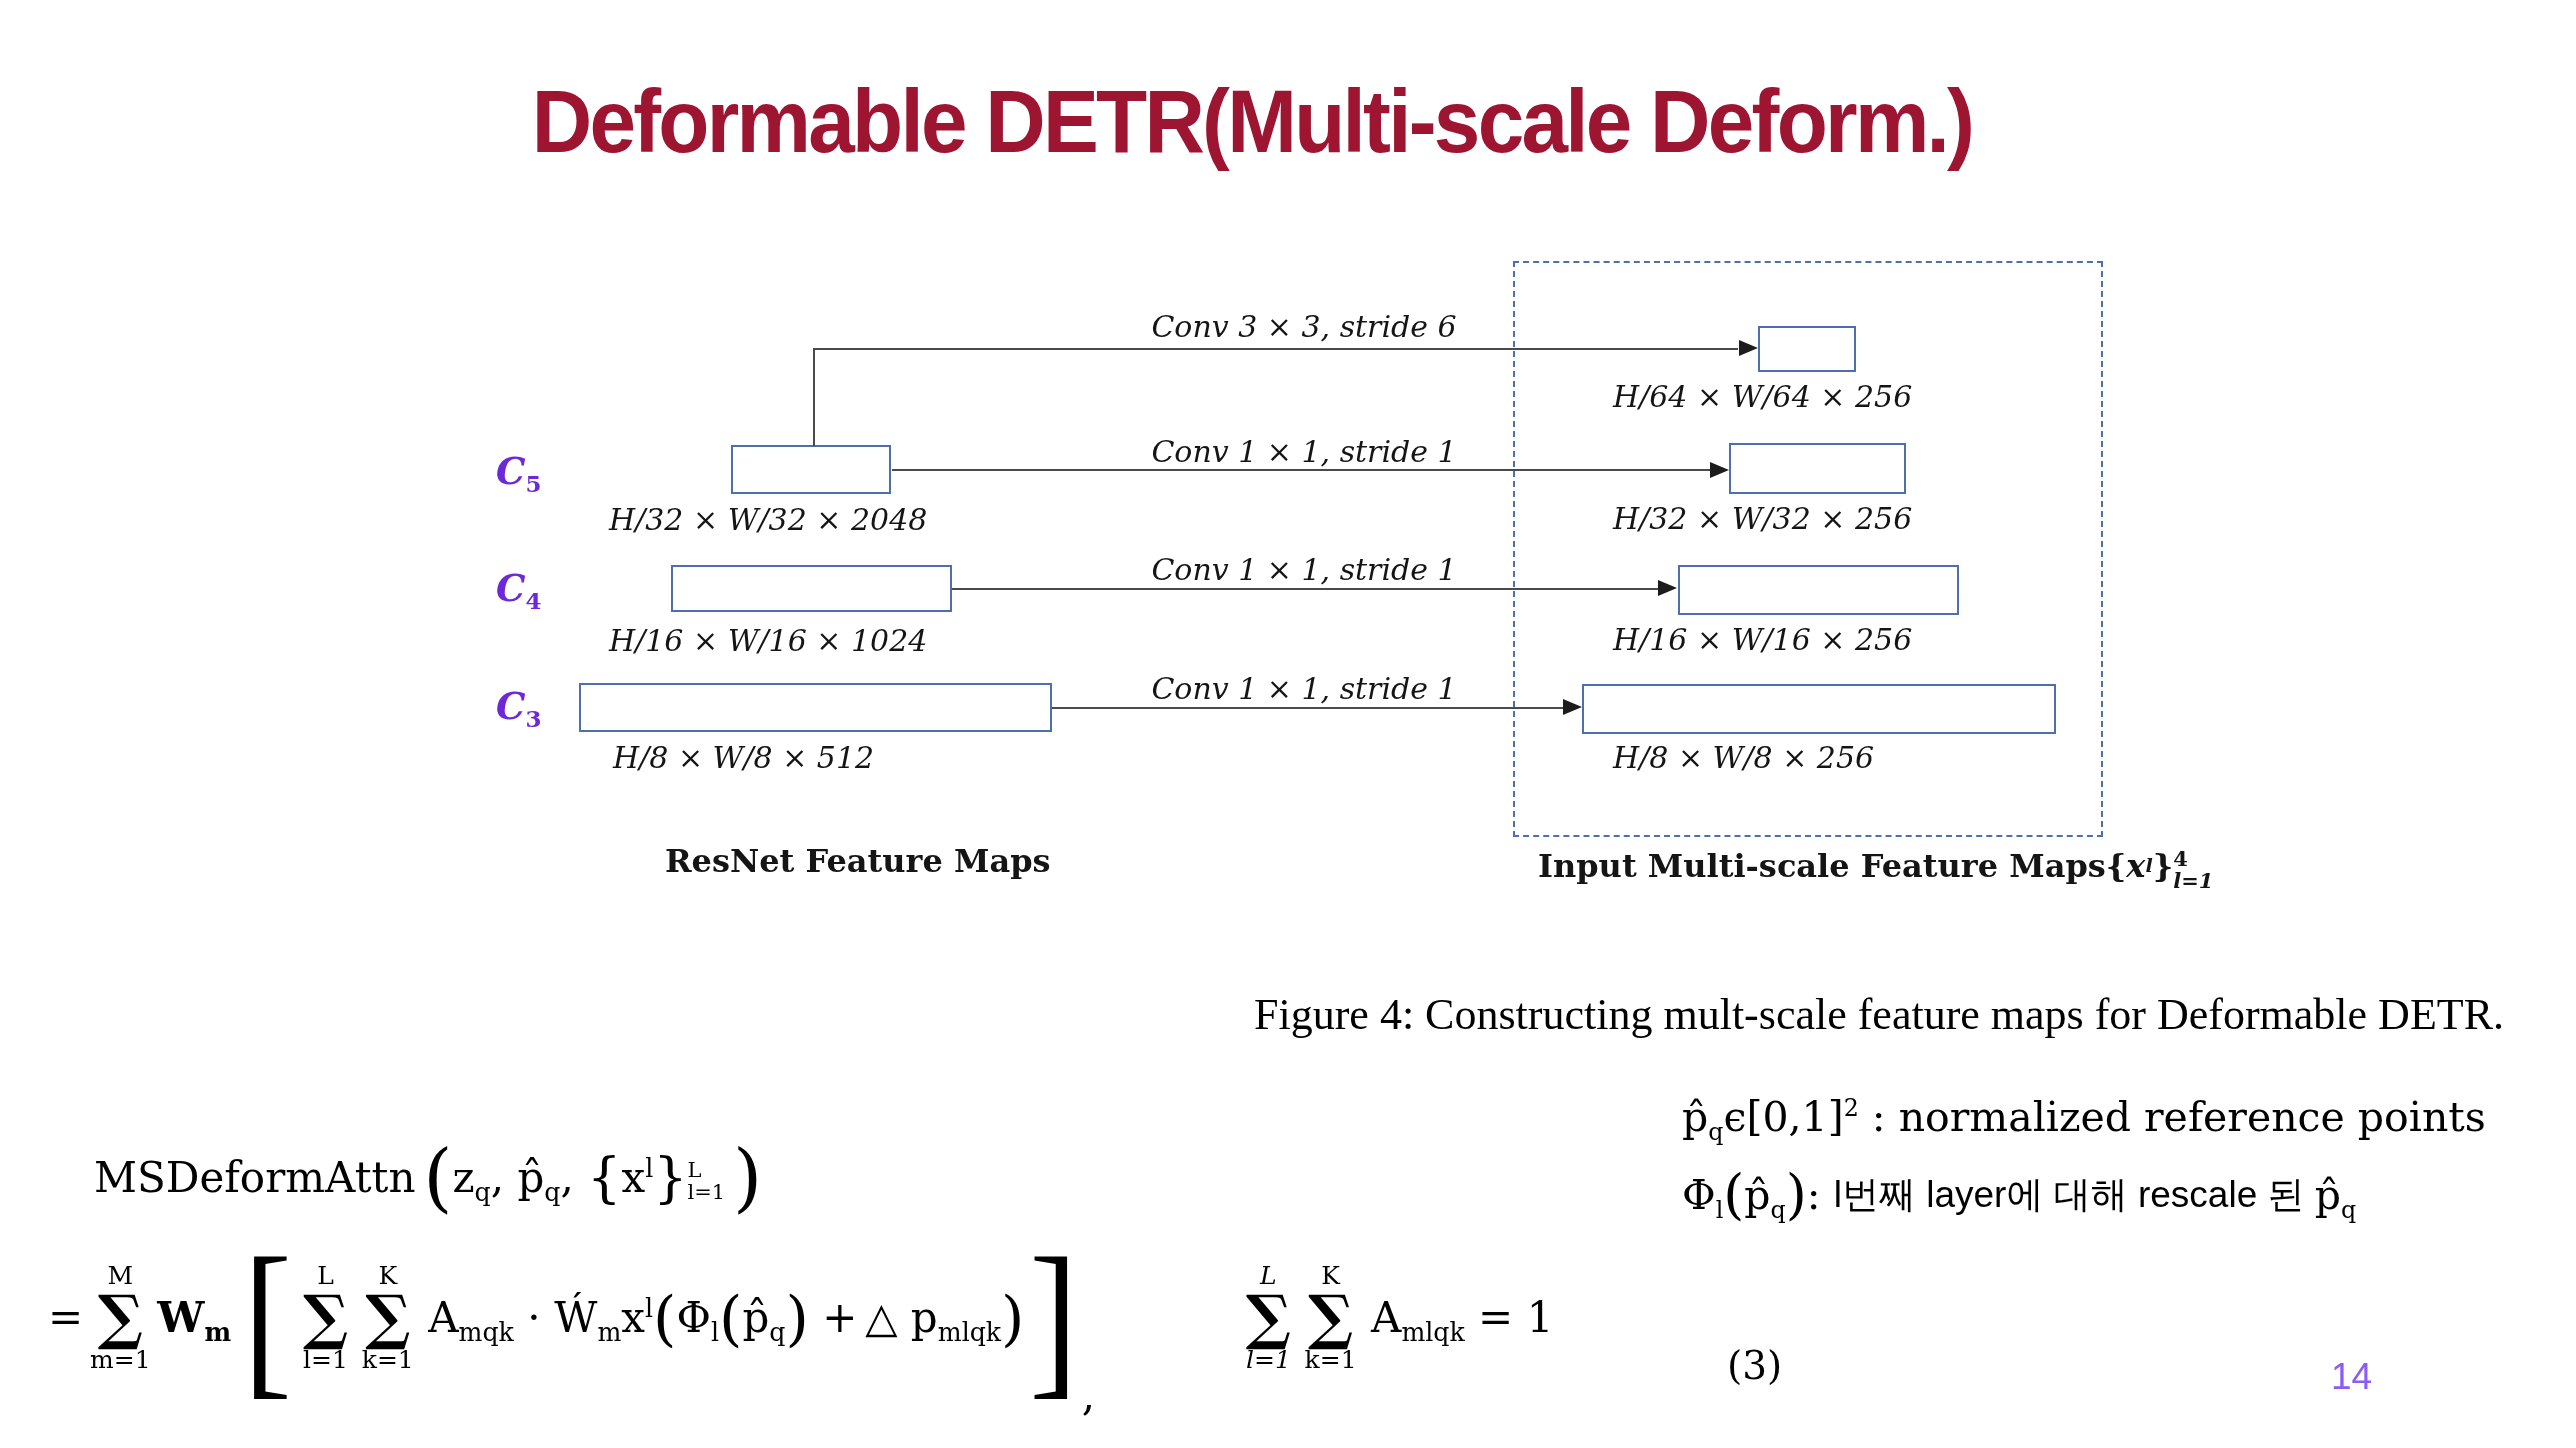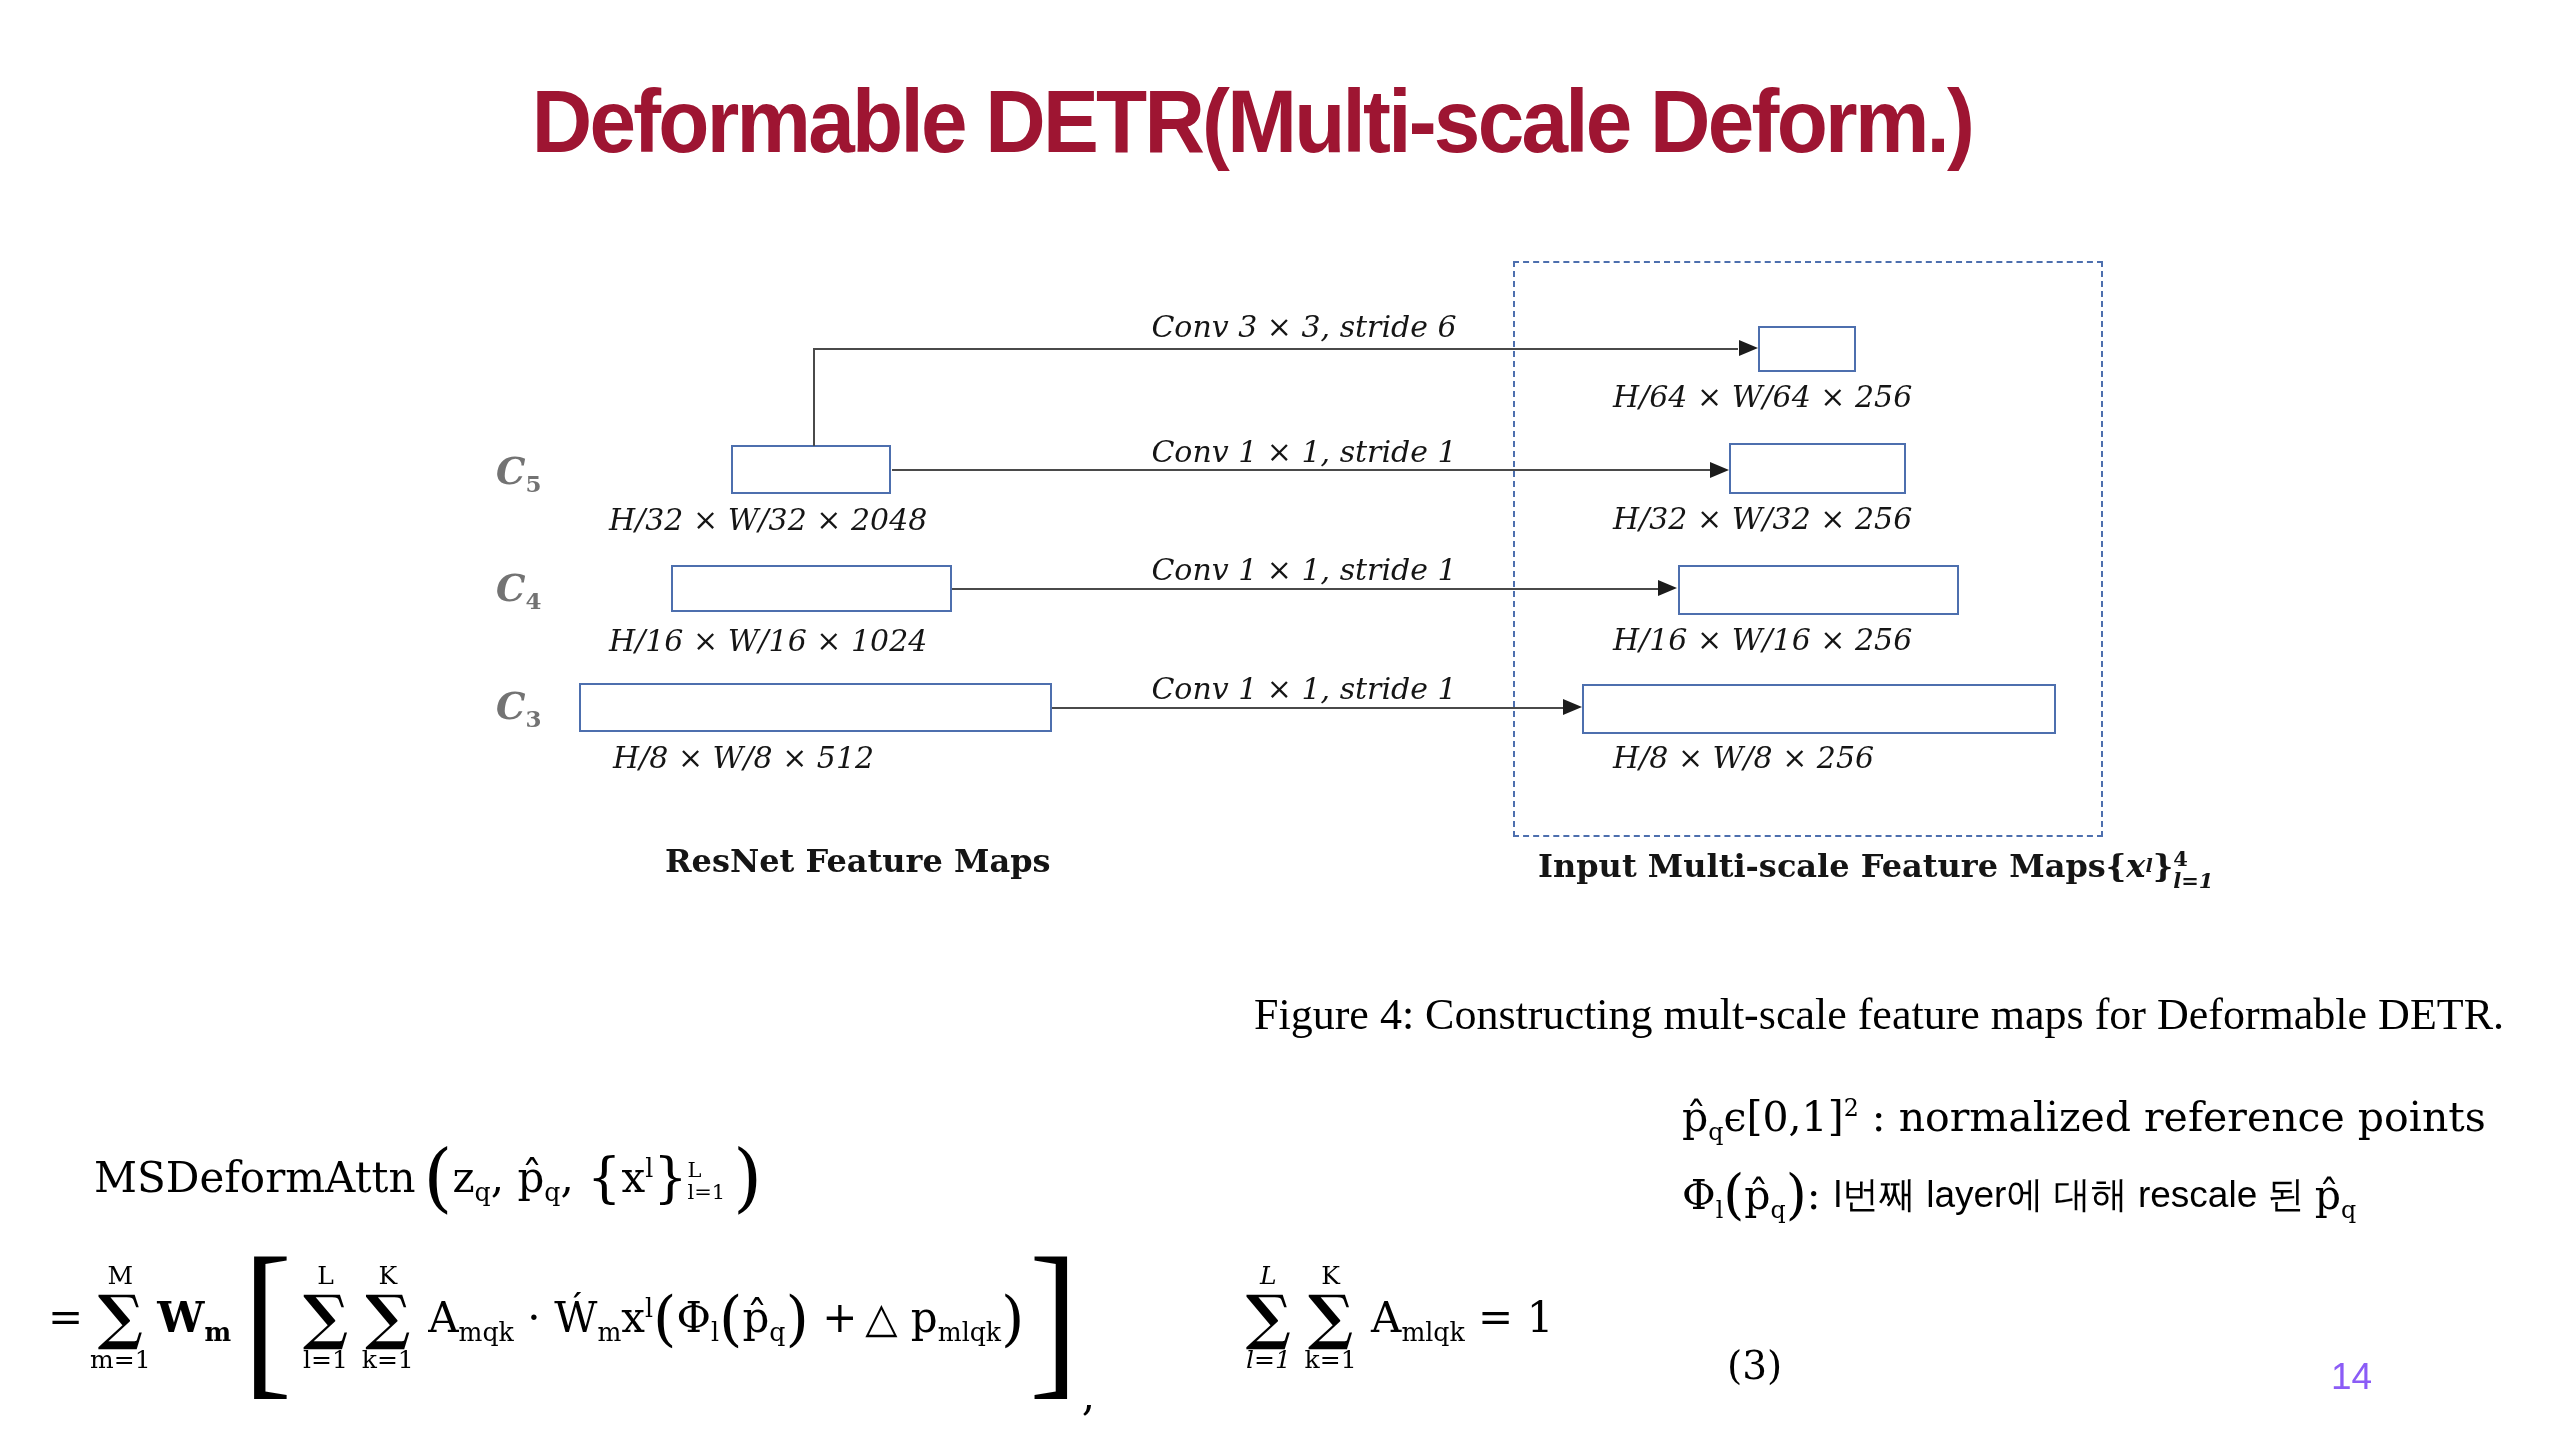--- a/index.html
+++ b/index.html
@@ -17,21 +17,21 @@
                border:2.9px dashed #4d6fae;box-sizing:border-box;}
   .hline{position:absolute;height:1.9px;background:#4a4a4a;}
   .vline{position:absolute;width:1.9px;background:#4a4a4a;}
   .ah{position:absolute;width:0;height:0;border-left:19.3px solid #1c1c1c;
       border-top:8.7px solid transparent;border-bottom:8.7px solid transparent;}
   .dim{position:absolute;width:406px;text-align:left;font-style:italic;font-size:30px;
        font-family:"DejaVu Serif","DejaVu Sans","Liberation Serif",serif;color:#151515;}
   .conv-label{position:absolute;width:406px;text-align:center;font-style:italic;font-size:30px;
        font-family:"DejaVu Serif","DejaVu Sans","Liberation Serif",serif;color:#151515;}
   .clabel{position:absolute;font-size:37px;font-weight:bold;font-style:italic;
-       font-family:"DejaVu Serif","Liberation Serif",serif;color:#737373;}
+       font-family:"DejaVu Serif","Liberation Serif",serif;color:#6d28d9;}
   .clabel sub{font-size:23px;font-style:normal;line-height:0;}
   .group-label{position:absolute;font-weight:bold;font-size:32px;
        font-family:"DejaVu Serif","Liberation Serif",serif;color:#151515;}
   .group-label .bi{font-weight:bold;font-style:italic;}
   .group-label sup{font-size:60%;line-height:0;}
   .stack{display:inline-flex;flex-direction:column;align-items:flex-start;
          font-size:21px;line-height:1.05;transform:translateY(3.9px);}
 
   
   .caption{position:absolute;left:0;top:989px;width:100%;text-align:right;font-size:44px;

